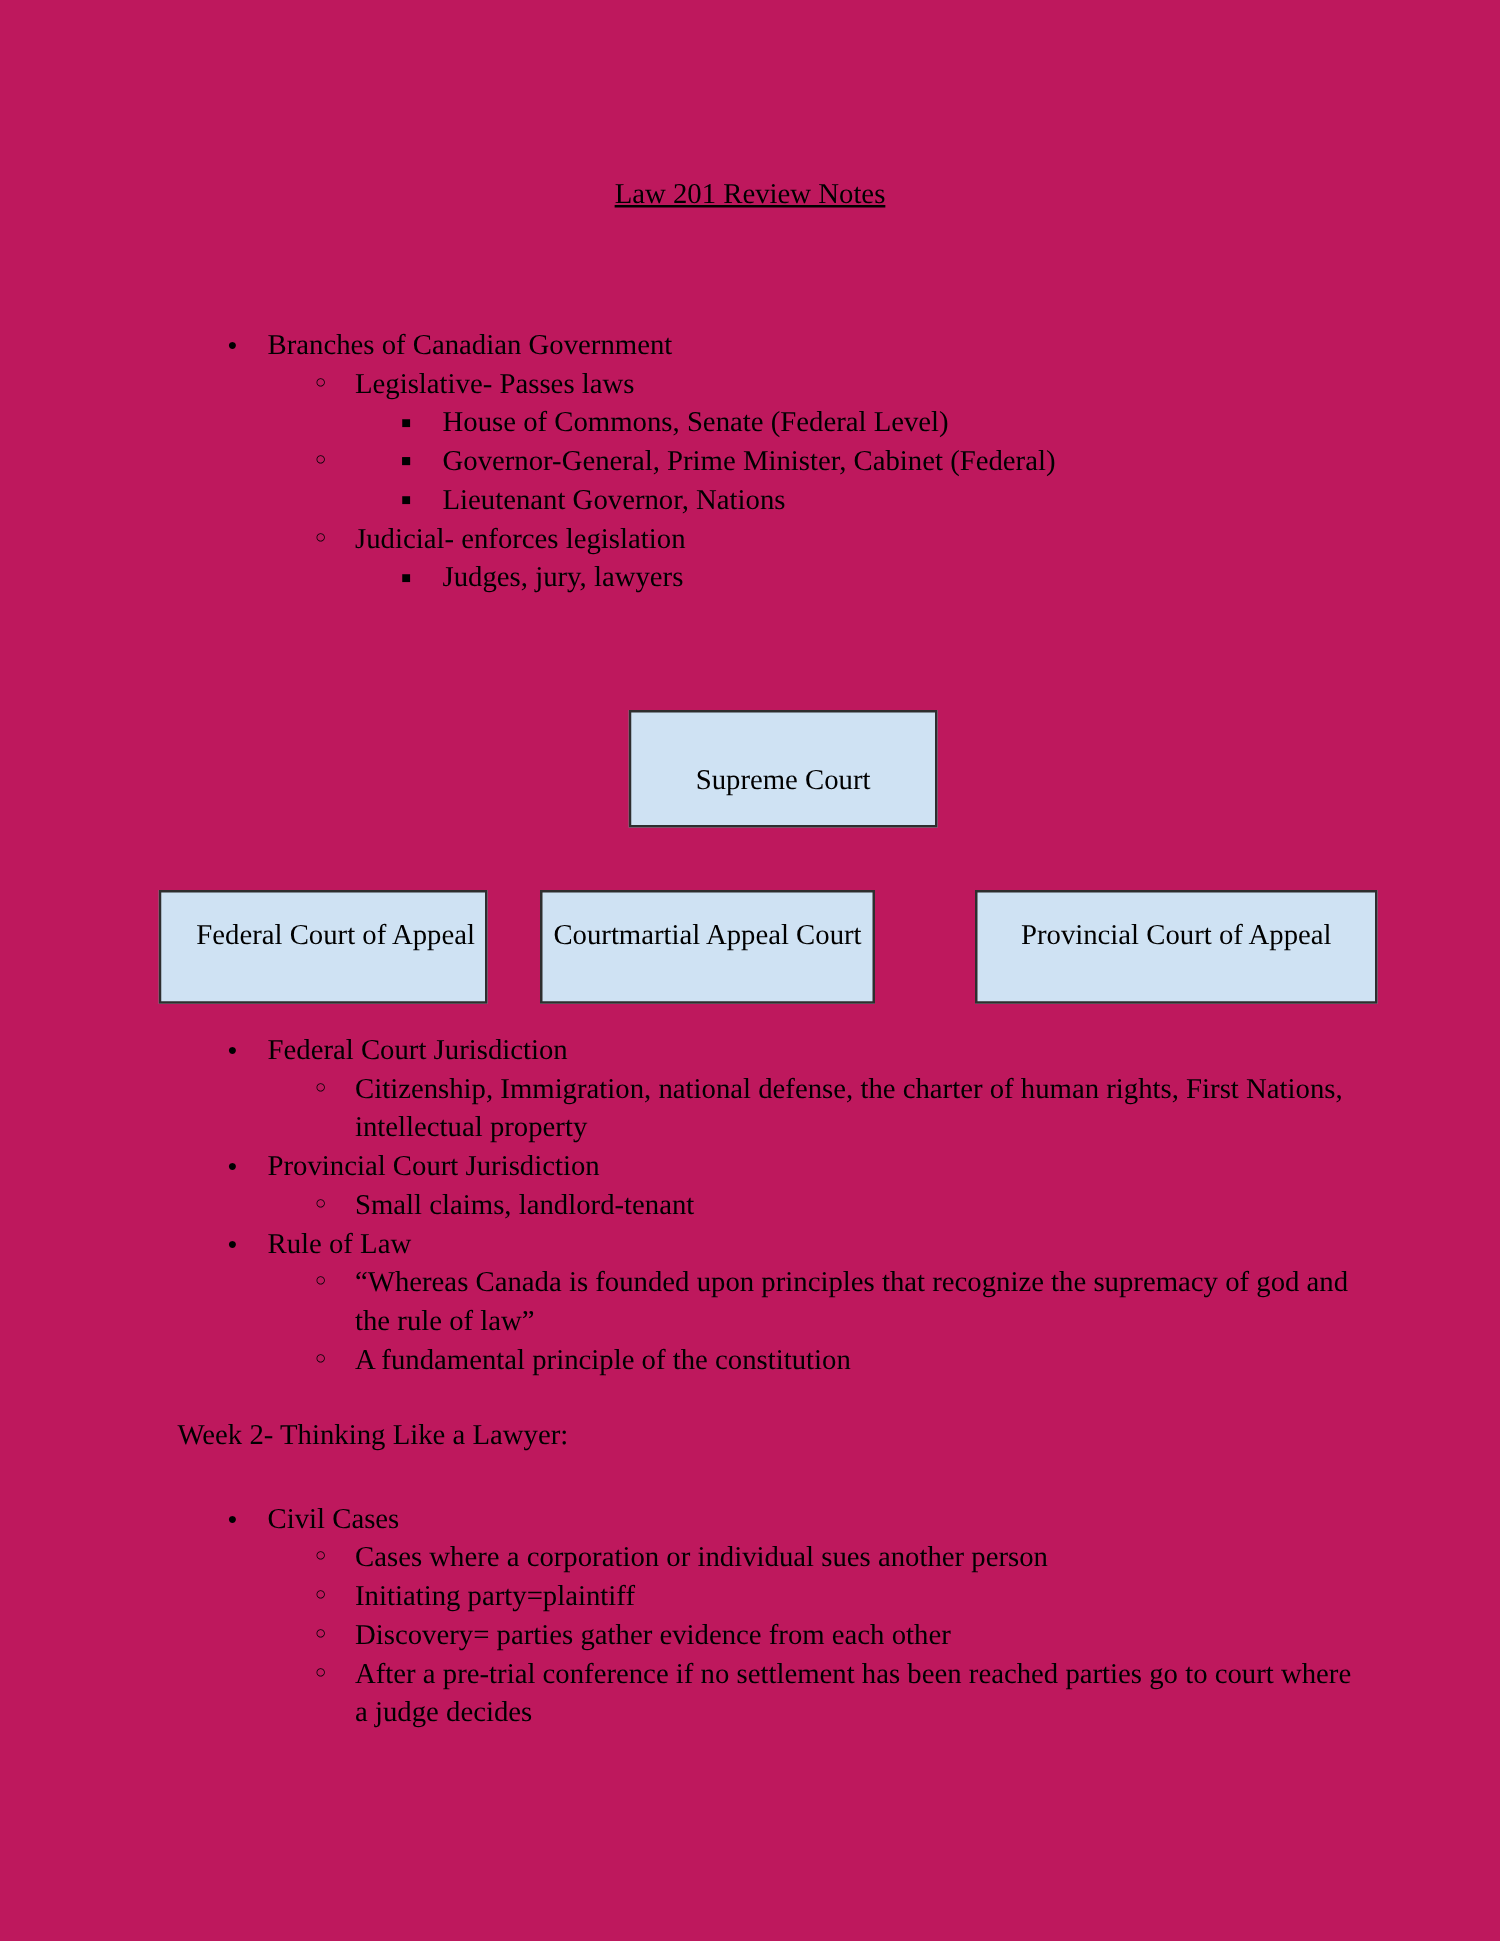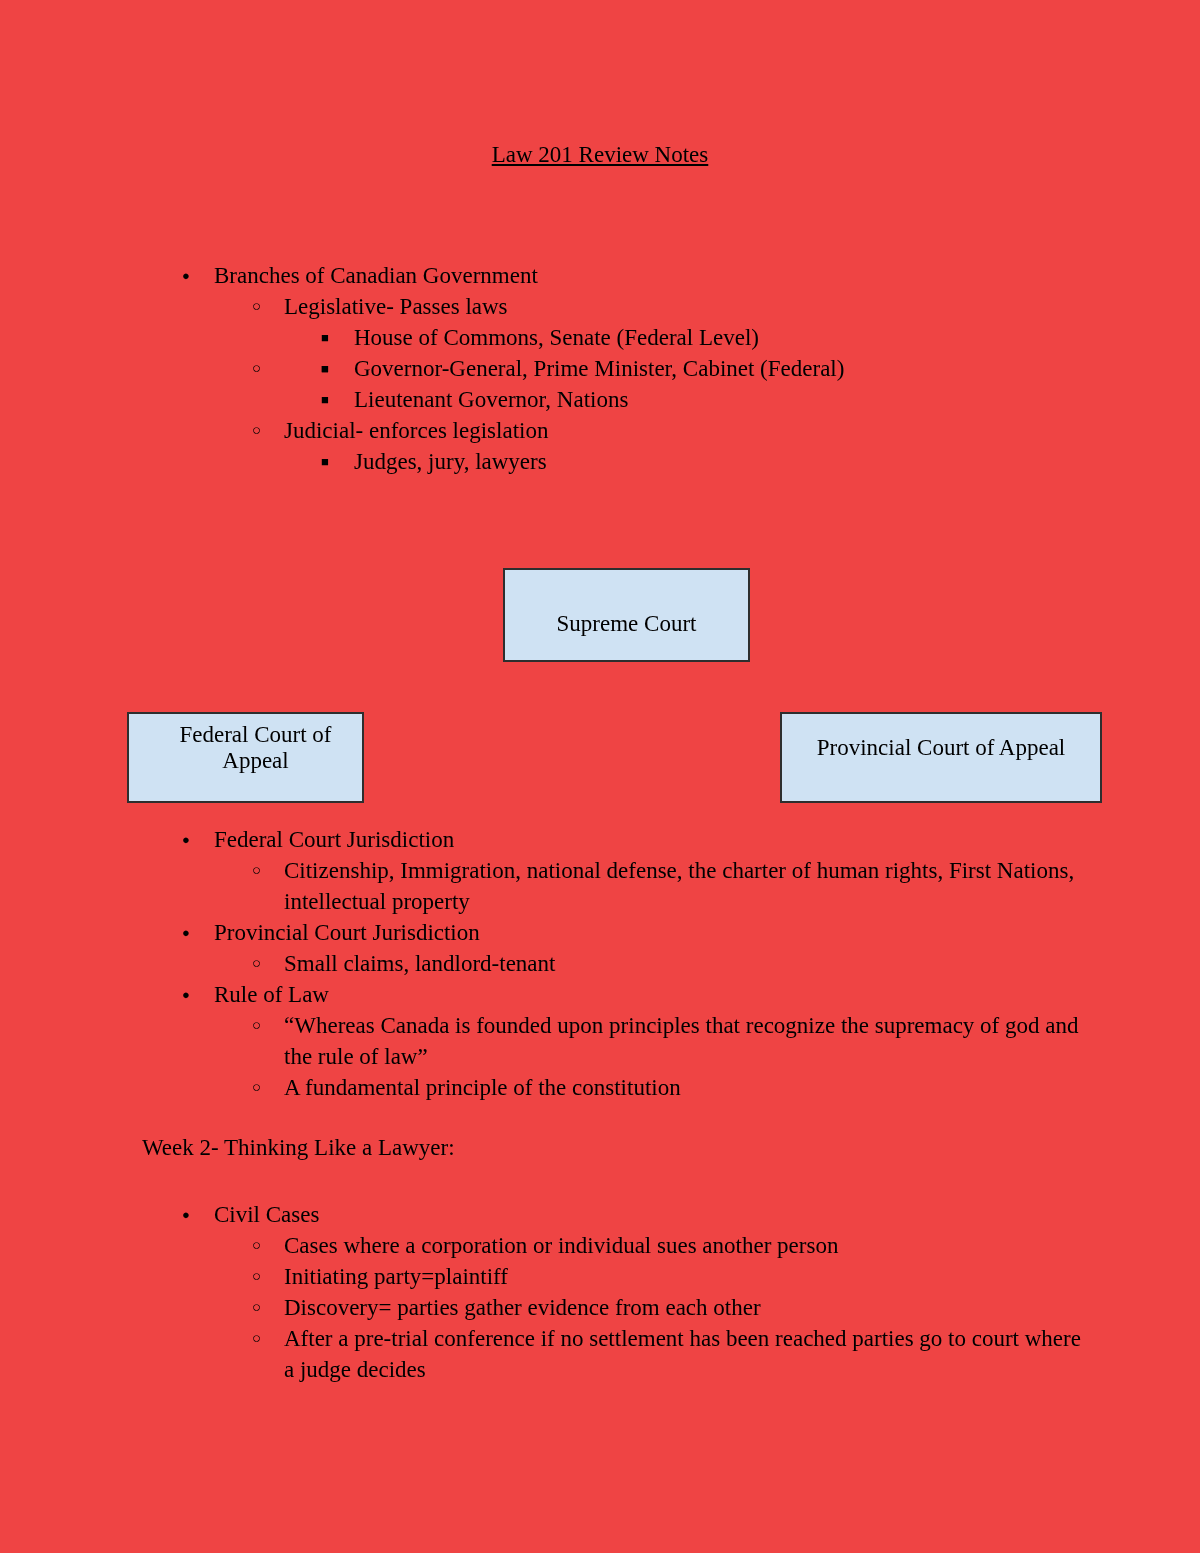--- a/index.html
+++ b/index.html
@@ -1,18 +1,18 @@
 <!DOCTYPE html>
 <html><head>
 <meta charset="utf-8">
 <style>
   * { margin:0; padding:0; box-sizing:border-box; }
   html,body { width:1200px; height:1553px; background:#ffffff; }
   body { font-family:"Liberation Serif","DejaVu Serif",serif; color:#000000; }
-  .page { position:relative; width:1200px; height:1553px; background:#ef4444; overflow:hidden; }
+  .page { position:relative; width:1200px; height:1553px; background:#be185d; overflow:hidden; }
 
   .doc-title {
     position:absolute; top:139px; left:0; width:1200px;
     font-size:23px; line-height:31px; font-weight:normal;
     text-align:center; text-decoration:underline;
   }
   .heading { position:absolute; left:142px; font-size:23px; line-height:31px; }
   .heading.w1 { top:200px; }
   .heading.w2 { top:1132px; }
 
@@ -33,21 +33,21 @@
 
   .box {
     position:absolute;
     background:#cfe2f3;
     border:2px solid #2e2e2e;
     display:flex; align-items:center; justify-content:center;
     font-size:23px; text-align:center;
   }
   .box.supreme { left:503px; top:568px; width:247px; height:94px; padding-top:18px; }
   .box.row    { top:712px; height:91px; padding-bottom:20px; }
-  .box.fca { left:127px; width:237px;padding-left:20px; }
+  .box.fca { left:127px; width:263px;padding-left:20px; }
   .box.cac { left:432px; width:268px; }
   .box.pca { left:780px; width:322px; }
 </style>
 </head>
 <body>
 
 <div class="page">
 
   <h1 class="doc-title">Law 201 Review Notes</h1>
 
@@ -88,20 +88,23 @@
       <span>Judges, jury, lawyers</span>
     </div>
   </div>
 
   <div class="box supreme">
     <span>Supreme Court</span>
   </div>
 
   <div class="box row fca">
     <span>Federal Court of Appeal</span>
+  </div>
+  <div class="box row cac">
+    <span>Courtmartial Appeal Court</span>
   </div>
   <div class="box row pca">
     <span>Provincial Court of Appeal</span>
   </div>
 
   <div class="list l2">
     <div class="li lvl1">
       <span class="mk">●</span>
       <span>Federal Court Jurisdiction</span>
     </div>

